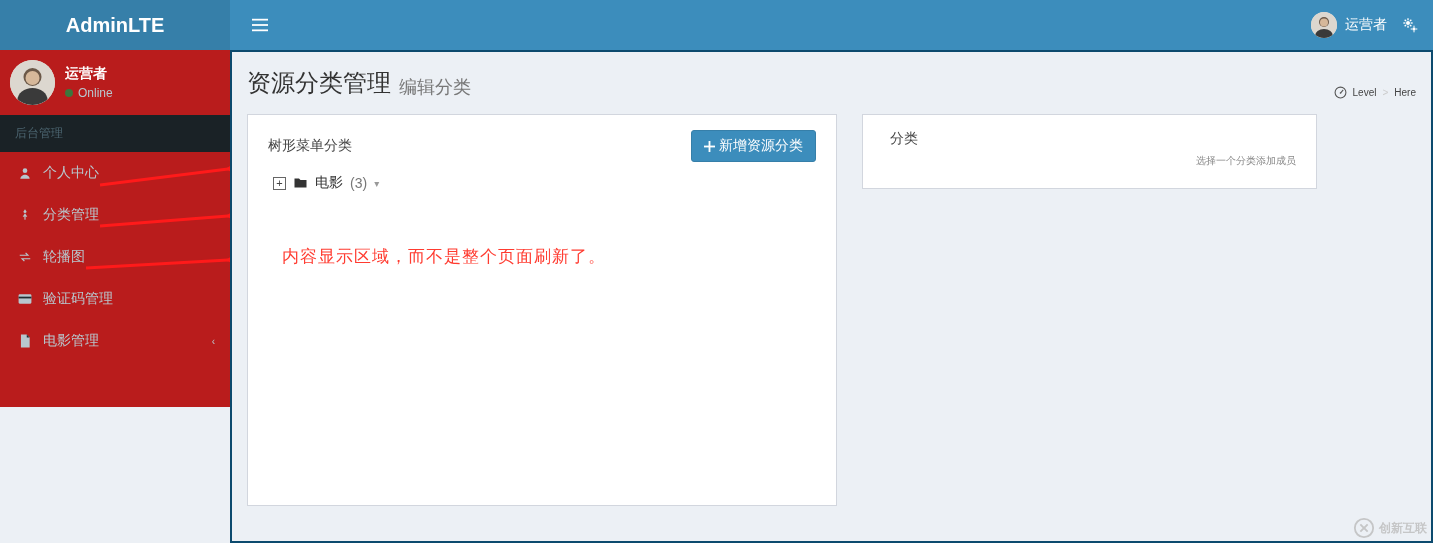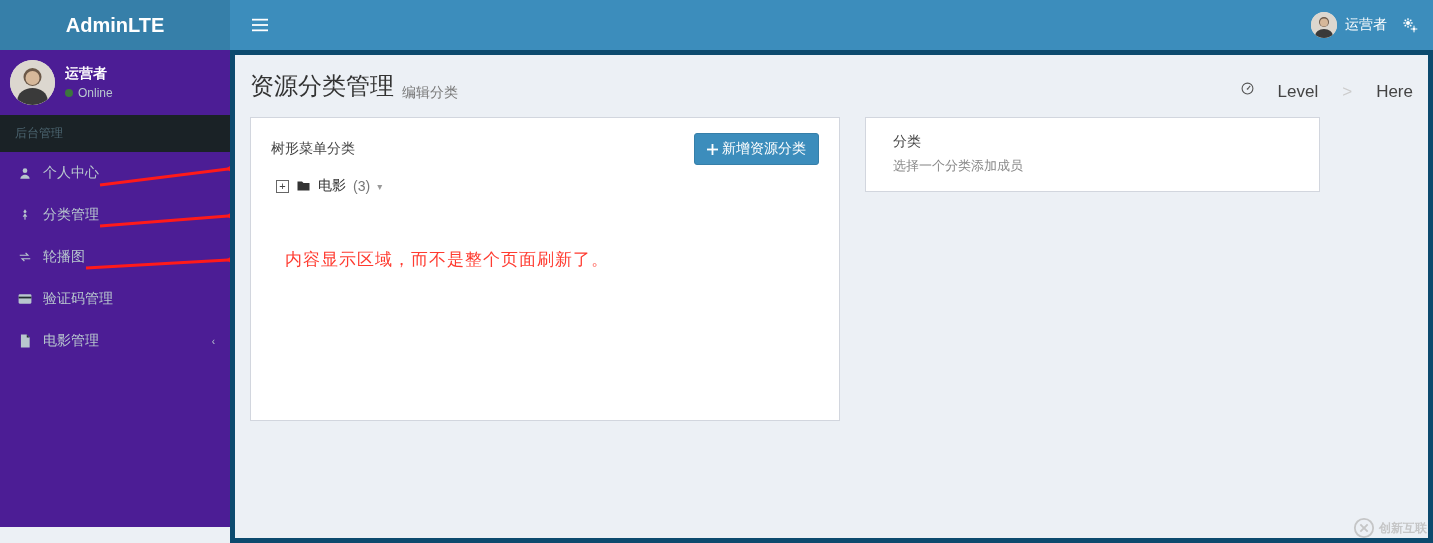--- a/index.html
+++ b/index.html
@@ -9,22 +9,22 @@
     background: #ecf0f5;
     width: 1433px;
     height: 543px;
     overflow: hidden;
     position: relative;
   }
   
   .sidebar {
     position: absolute;
     top: 0; left: 0;
-    width: 230px; height: 527px;
-    background: #4c1d95;
+    width: 230px; height: 407px;
+    background: #b91c1c;
     color: #b8c7ce;
   }
   .logo {
     height: 50px;
     background: #367fa9;
     color: #fff;
     text-align: center;
     line-height: 50px;
     font-size: 20px;
     font-weight: 600;
@@ -107,52 +107,52 @@
   }
   .navbar .user .avatar-sm svg { width:26px; height:26px; }
   .navbar .gear { cursor:pointer; display:flex;}
 
   
   .content-wrapper {
     position: absolute;
     left: 230px; top: 50px;
     right: 0; bottom: 0;
     background: #ecf0f5;
-    border: 5px solid #0c4a6e;
+    border: 2px solid #0c4a6e;
     padding: 0;
   }
   .content-header {
     padding: 15px 15px 0 15px;
     display:flex; align-items:flex-end;
   }
   .content-header h1 {
     font-size: 24px; font-weight: 500; color:#333;
   }
   .content-header small {
-    font-size: 14px; color: #777; margin-left: 8px;
+    font-size: 18px; color: #777; margin-left: 8px;
   }
   .breadcrumb {
-    margin-left:auto; font-size:17px; color:#444;
-    display:flex; gap:24px;
+    margin-left:auto; font-size:10px; color:#444;
+    display:flex; align-items:center; gap:6px;
   }
   .breadcrumb .sep { color:#ccc; }
   .content {
     padding: 15px;
     display:flex; gap:25px;
   }
   .box {
     background:#fff;
     border: 1px solid #d2d6de;
     border-radius:0;
     padding:15px 20px;
     position:relative;
   }
   .box-left {
     flex: 0 0 590px;
-    height: 304px;
+    height: 392px;
   }
   .box-right {
     flex: 0 0 455px;
     height: 75px;
     padding-left: 27px;
   }
   .box-left .hdr {
     display:flex; align-items:center; justify-content:space-between;
     margin-bottom:12px;
   }
@@ -170,21 +170,21 @@
     color:#444; background:#fff;
   }
   .tree-row .folder { color:#333; display:inline-flex;}
   .tree-row .count { color:#777; }
   .tree-row .caret { font-size:10px; color:#999; cursor:pointer;}
   .box-left .annotation {
     position:absolute; left:34px; top:130px;
     color:#ff3b30; font-size:17px; letter-spacing:1px;
   }
   .box-right .title { color:#444; margin-bottom:6px;}
-  .box-right .hint { color:#888; font-size:13px;}
+  .box-right .hint { color:#888; font-size:10px;text-align:right;}
   
   .watermark {
     position:absolute; right:6px; bottom:4px;
     display:flex; align-items:center; gap:4px;
     color:#bfbfbf; font-size:12px; font-weight:600;
     opacity:0.85;
   }
   .watermark svg { width:22px; height:22px; }
 </style>
 </head>

